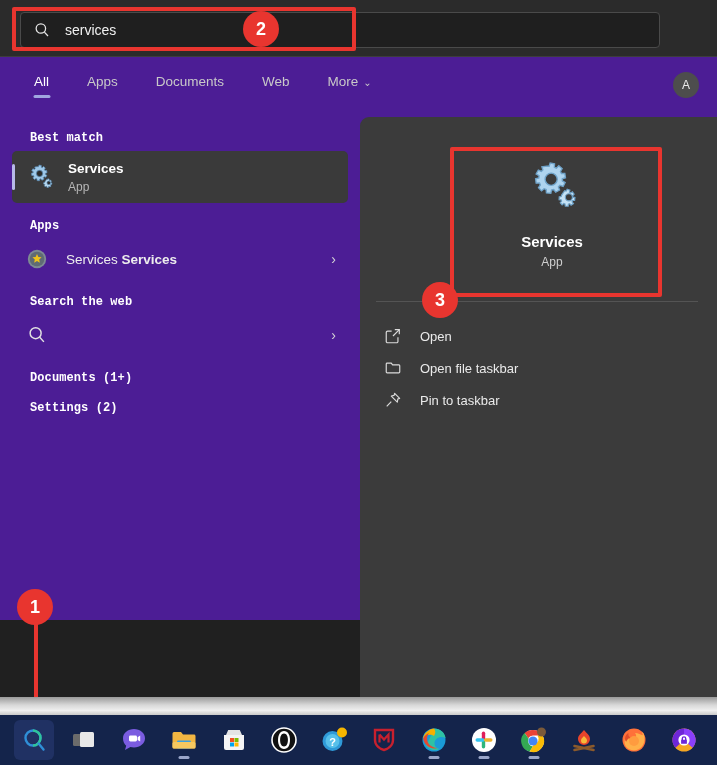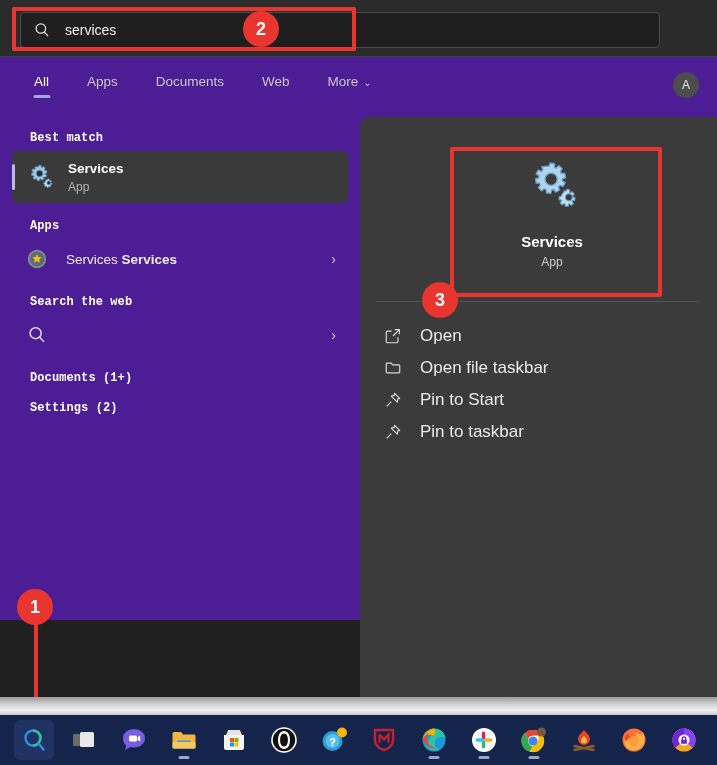--- a/index.html
+++ b/index.html
@@ -119,21 +119,21 @@
     position: absolute; left: 16px; top: 184px;
     width: 322px; height: 1px; background: #545454;
   }
   .actions { position: absolute; left: 0; top: 203px; width: 357px; }
   .action-row {
     display: flex; align-items: center;
     height: 32px; margin: 0 10px; padding-left: 14px;
     border-radius: 4px; cursor: default;
   }
   .action-icon { width: 18px; height: 18px; margin-right: 18px; flex: none; }
-  .action-label { color: #eaeaea; font-size: 17px; }
+  .action-label { color: #eaeaea; font-size: 13px; }
 
   
   .anno-rect {
     position: absolute; border: 4px solid #e8352f;
     border-radius: 2px; pointer-events: none;
   }
   .anno-circle {
     position: absolute; width: 36px; height: 36px; border-radius: 50%;
     background: #e8352f; color: #ffffff;
     font-size: 18px; font-weight: bold;
@@ -270,27 +270,20 @@
         </div>
 
 
         <div class="action-row">
           <svg class="action-icon" viewBox="0 0 20 20" fill="none" stroke="#dcdcdc" stroke-width="1.3">
             <path d="M2.5 5.5A1 1 0 0 1 3.5 4.5H8l1.6 2h7A1 1 0 0 1 17.5 7.5v7a1 1 0 0 1-1 1h-13a1 1 0 0 1-1-1z"></path>
           </svg>
           <div class="action-label">Open file taskbar</div>
         </div>
 
-        <div class="action-row">
-          <svg class="action-icon" viewBox="0 0 20 20" fill="none" stroke="#dcdcdc" stroke-width="1.3" stroke-linejoin="round">
-            <path d="M11.8 2.6l5.6 5.6-2 .6-.6 3.5-6.7-6.7 3.1-.8z"></path>
-            <line x1="8.1" y1="11.9" x2="3" y2="17"></line>
-          </svg>
-          <div class="action-label">Pin to Start</div>
-        </div>
 
         <div class="action-row">
           <svg class="action-icon" viewBox="0 0 20 20" fill="none" stroke="#dcdcdc" stroke-width="1.3" stroke-linejoin="round">
             <path d="M11.8 2.6l5.6 5.6-2 .6-.6 3.5-6.7-6.7 3.1-.8z"></path>
             <line x1="8.1" y1="11.9" x2="3" y2="17"></line>
           </svg>
           <div class="action-label">Pin to taskbar</div>
         </div>
       </div>
     </div>

